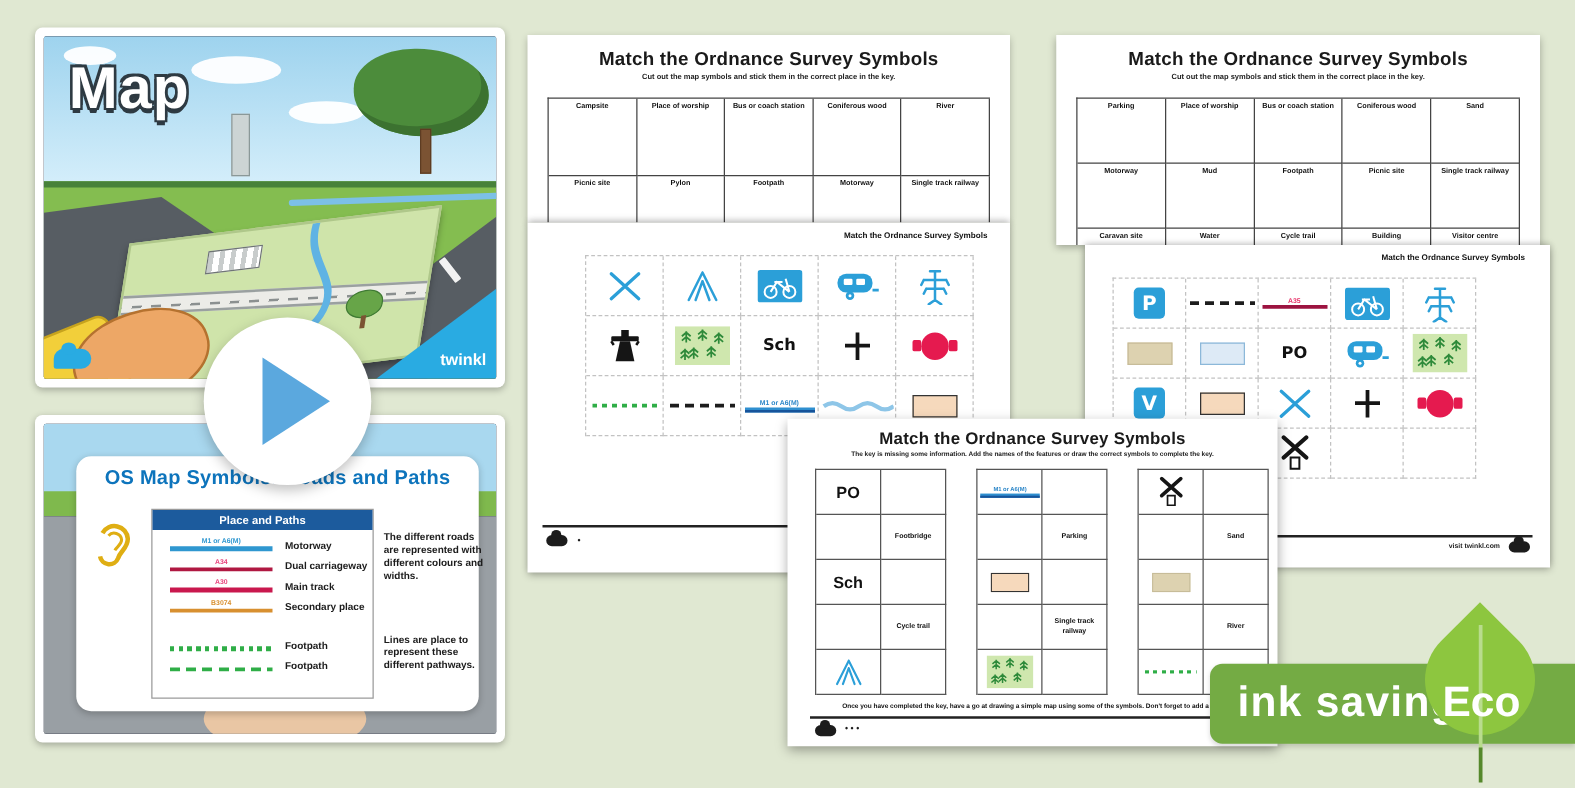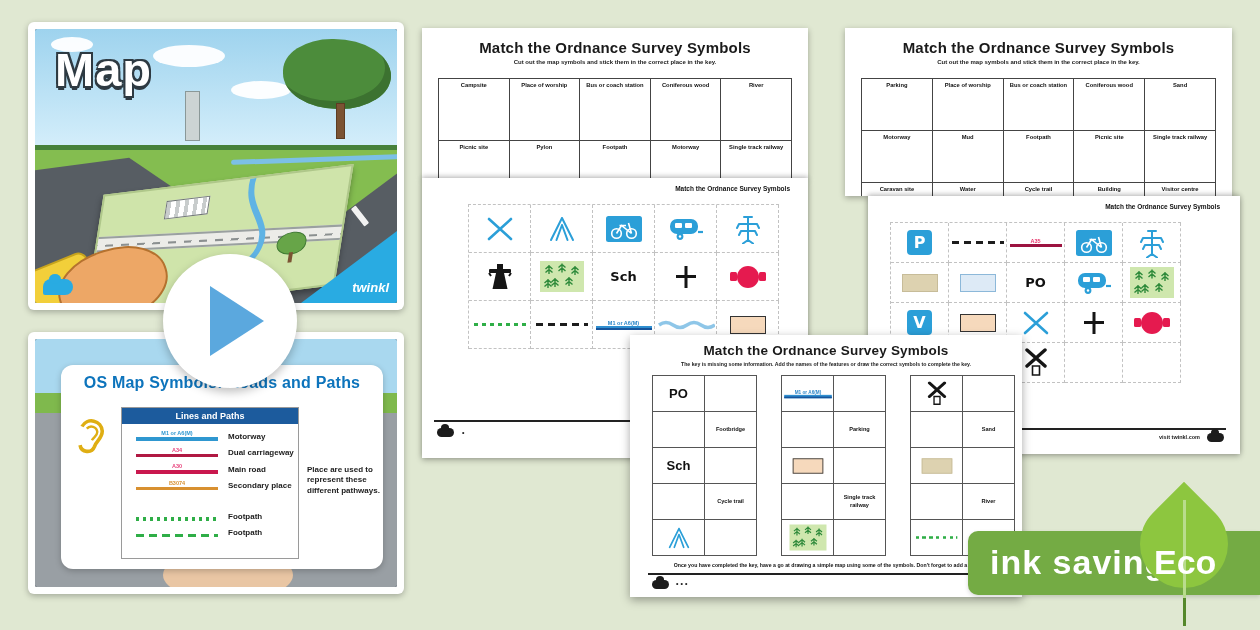--- a/index.html
+++ b/index.html
@@ -34,21 +34,21 @@
   .map-road { left:-8px; right:-8px; top:48px; height:15px; background:#ecece8; border-top:2px solid #9aa0a0; border-bottom:2px solid #9aa0a0; transform:rotate(4deg); }
   .map-road-dash { left:0; right:0; top:6px; height:2px; background:repeating-linear-gradient(90deg,#8b9090 0 8px,transparent 8px 16px); }
   .map-bld { left:64px; top:12px; width:44px; height:18px; background:#fff; border:1.5px solid #6f7575; background-image:repeating-linear-gradient(90deg,#c8cccc 0 4px,transparent 4px 9px); }
   .map-tree { right:34px; top:58px; width:30px; height:22px; background:#67a548; border:1.5px solid #3f7a33; border-radius:50% 50% 45% 55%; }
   .map-tree-trunk { right:46px; top:78px; width:4px; height:10px; background:#7b5333; }
   .hand { left:22px; bottom:-18px; width:112px; height:72px; background:#eda766; border:2px solid #b5722f; border-radius:48%; transform:rotate(-18deg); }
   .sleeve { left:-20px; bottom:-24px; width:84px; height:64px; background:#f2cf3a; border:2px solid #c7a31d; transform:rotate(-22deg); border-radius:10px; }
   .s1title { left:20px; top:14px; font-size:47px; line-height:1.16; font-weight:800; letter-spacing:1px; color:#fff;
     text-shadow:-2px -2px 0 #2e3a42, 2px -2px 0 #2e3a42, -2px 2px 0 #2e3a42, 2px 2px 0 #2e3a42, 0 4px 0 #2e3a42; }
   .corner-tri { right:0; bottom:0; width:0; height:0; border-left:96px solid transparent; border-bottom:72px solid #29abe2; }
-  .corner-brand { right:8px; bottom:8px; color:#fff; font-size:13px; font-weight:bold; font-style:italic; }
+  .corner-brand { right:8px; bottom:8px; color:#fff; font-size:13px; font-weight:bold; }
   .minilogo { left:8px; bottom:8px; width:30px; height:16px; background:#29abe2; border-radius:8px 8px 8px 2px; }
   .minilogo::after { content:""; position:absolute; left:6px; top:-5px; width:12px; height:10px; background:#29abe2; border-radius:50%; }
 
   
   .sky2 { left:0; right:0; top:0; height:58px; background:#a9d8ef; }
   .grass2 { left:0; right:0; top:54px; height:20px; background:#7fb94d; }
   .road2 { left:0; right:0; top:74px; bottom:0; background:#999fa4; }
   .hand2 { left:128px; bottom:-14px; width:130px; height:52px; background:#e9c6a4; border-radius:50%; }
   .panel { left:26px; top:26px; right:14px; bottom:18px; background:#fff; border-radius:12px; box-shadow:0 2px 6px rgba(0,0,0,.22); }
   .s2title { left:0; right:0; top:9px; text-align:center; color:#0d74bc; font-size:16px; font-weight:800; letter-spacing:.2px; }
@@ -169,42 +169,42 @@
     <div class="abs grass2"></div>
     <div class="abs road2"></div>
     <div class="abs hand2"></div>
     <div class="abs panel">
       <div class="abs s2title">OS Map Symbols: Roads and Paths</div>
       <svg class="abs ear" width="36" height="46" viewBox="0 0 24 30">
         <path d="M6 10 a7.2 7.2 0 0 1 13.5 3 c0 5 -4 6.5 -5.2 10.4 a5 5 0 0 1 -9.6 -1" fill="none" stroke="#dfae13" stroke-width="2.4"></path>
         <path d="M9.2 11.4 a4 4 0 0 1 7 2.2 c0 2.6 -2.6 3.6 -3.6 5.6" fill="none" stroke="#dfae13" stroke-width="1.6"></path>
       </svg>
       <div class="abs legend">
-        <div class="legend-head">Lines and Paths</div>
+        <div class="legend-head">Place and Paths</div>
         <div id="legend-rows">
             <div class="leg-row">
               <div class="leg-left">
                 <span class="leg-ref" style="color: rgb(47, 151, 208);">M1 or A6(M)</span>
                 <div class="leg-line" style="background: rgb(47, 151, 208);"></div>
               </div>
               <span class="leg-name">Motorway</span>
             </div>
             <div class="leg-row">
               <div class="leg-left">
                 <span class="leg-ref" style="color: rgb(232, 68, 125);">A34</span>
                 <div class="leg-line" style="background: rgb(176, 24, 66);"></div>
               </div>
               <span class="leg-name">Dual carriageway</span>
             </div>
             <div class="leg-row">
               <div class="leg-left">
                 <span class="leg-ref" style="color: rgb(232, 68, 125);">A30</span>
                 <div class="leg-line" style="background: rgb(201, 24, 78);"></div>
               </div>
-              <span class="leg-name">Main road</span>
+              <span class="leg-name">Main track</span>
             </div>
             <div class="leg-row">
               <div class="leg-left">
                 <span class="leg-ref" style="color: rgb(216, 144, 48);">B3074</span>
                 <div class="leg-line" style="background: rgb(216, 144, 48);"></div>
               </div>
               <span class="leg-name">Secondary place</span>
             </div>
             <div class="leg-row leg-gap">
               <div class="leg-left">
@@ -216,21 +216,22 @@
             <div class="leg-row">
               <div class="leg-left">
                 <span class="leg-ref" style="color: rgb(47, 174, 71);"></span>
                 <div class="leg-line" style="background: repeating-linear-gradient(90deg, rgb(47, 174, 71) 0px, rgb(47, 174, 71) 8px, transparent 8px, transparent 13px);"></div>
               </div>
               <span class="leg-name">Footpath</span>
             </div>
           </div>
       </div>
       <div class="abs s2paras">
-        <div class="p2">Place are used to represent these different pathways.</div>
+        <div class="p1">The different roads are represented with different colours and widths.</div>
+        <div class="p2">Lines are place to represent these different pathways.</div>
       </div>
     </div>
   </div>
 </div>
 
 <div class="sheet" style="left:422px; top:28px; width:386px; height:150px; z-index:10;">
   <div class="abs ws-title" style="top:11px;">Match the Ordnance Survey Symbols</div>
   <div class="abs ws-sub" style="top:31px;">Cut out the map symbols and stick them in the correct place in the key.</div>
   <div class="abs key-grid" style="left:16px; right:16px; top:50px; grid-auto-rows:62px;">
       <div class="key-cell">

